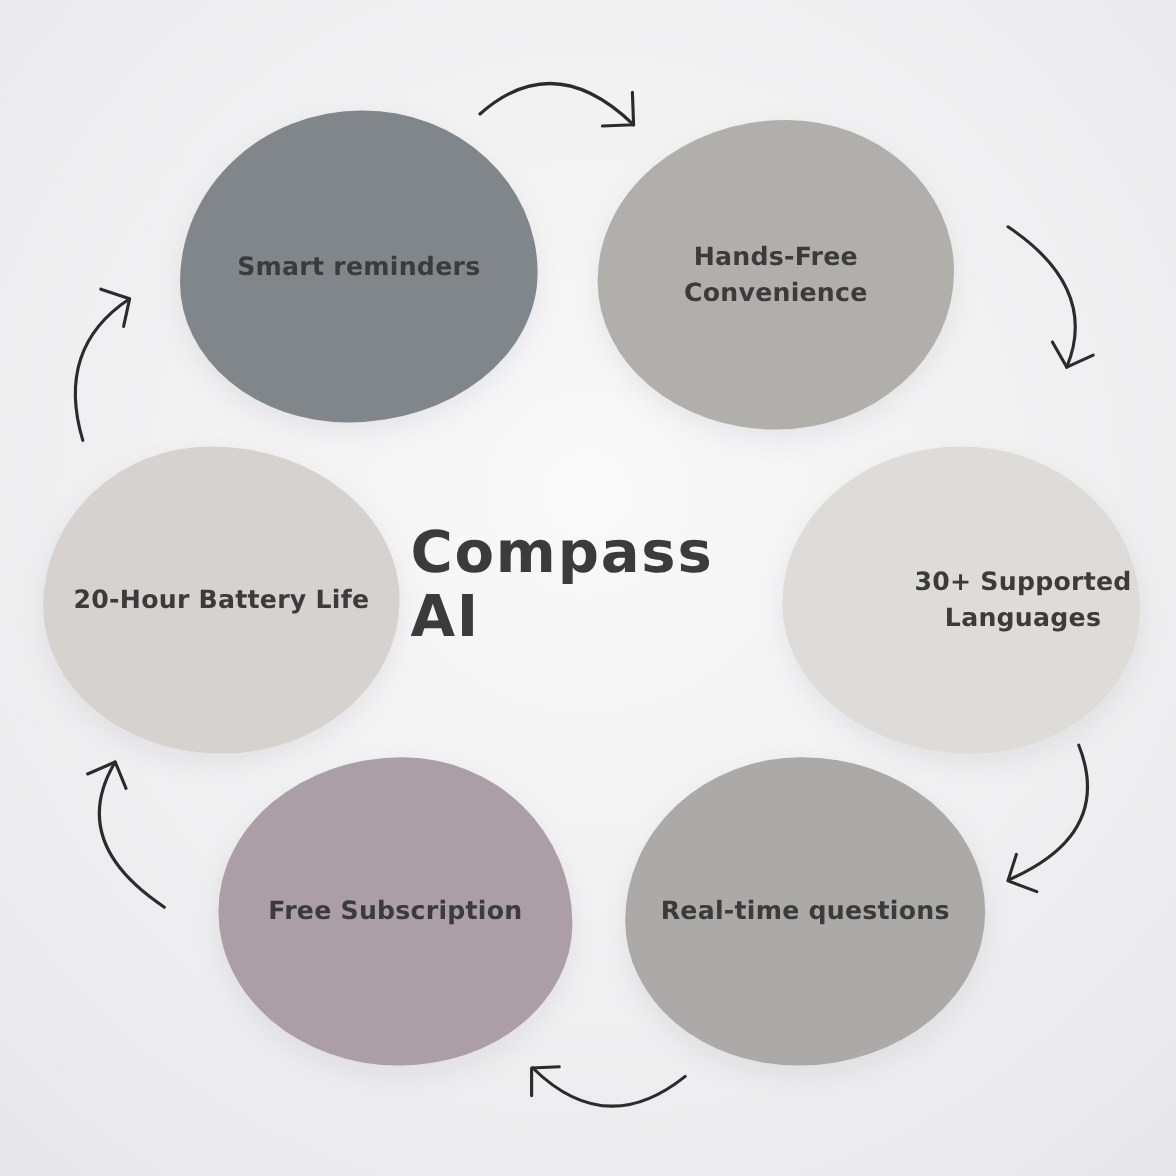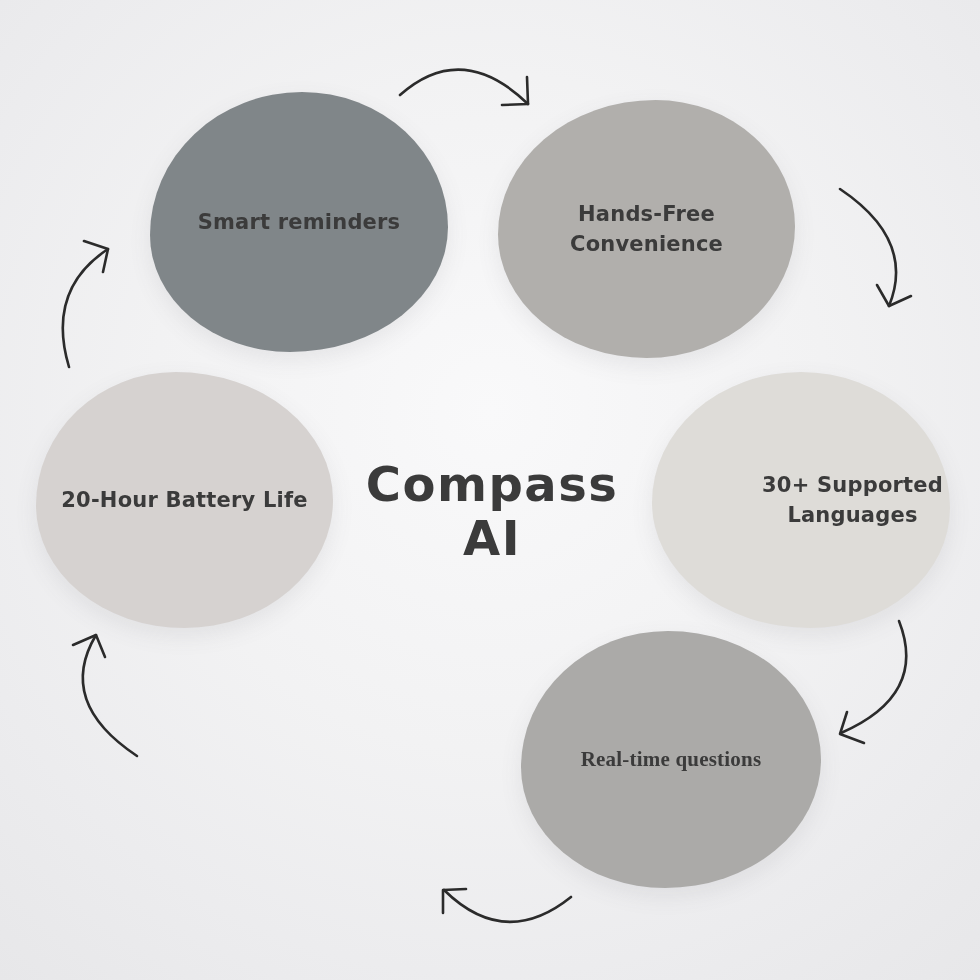--- a/index.html
+++ b/index.html
@@ -32,33 +32,31 @@
   .blob-r{left:652px;top:372px;width:298px;height:256px;
     border-radius:50% 50% 47% 53% / 51% 53% 47% 49%;justify-content:flex-end;}
   .blob-br{left:521px;top:631px;width:300px;height:257px;
     border-radius:49% 51% 52% 48% / 53% 50% 50% 47%;}
   .blob-bl{left:182px;top:631px;width:295px;height:257px;
     border-radius:52% 48% 49% 51% / 50% 54% 46% 50%;}
   .blob-l{left:36px;top:372px;width:297px;height:256px;
     border-radius:47% 53% 50% 50% / 52% 50% 50% 48%;}
   .blob-tr .label{max-width:180px;}
   .blob-r  .label{max-width:195px;}
-  .blob-br .label{max-width:262px;font-family:Liberation Serif, serif;}
+  .blob-br .label{max-width:262px;}
   .blob-l  .label{max-width:272px;}
   .center-title{
     position:absolute;left:492px;top:488px;
     transform:translate(-50%,-50%);
     width:300px;
-    text-align:center;
     font-weight:700;
     font-size:48px;
     line-height:1.12;
     letter-spacing:1.5px;
     color:var(--text-color,#3b3b3b);
-    margin-top:24px;
   }
   .arrows{position:absolute;left:0;top:0;width:980px;height:980px;pointer-events:none;}
   .arrows path{
     fill:none;
     stroke:var(--arrow-color,#2b2b2b);
     stroke-width:2.6;
     stroke-linecap:round;
     stroke-linejoin:round;
   }
 </style>
@@ -103,20 +101,23 @@
   </div>
 
   <div class="blob blob-r" style="background: rgb(222, 220, 216);">
     <div class="label">30+ Supported Languages</div>
   </div>
 
   <div class="blob blob-br" style="background: rgb(171, 170, 168);">
     <div class="label">Real-time questions</div>
   </div>
 
+  <div class="blob blob-bl" style="background: rgb(172, 158, 167);">
+    <div class="label">Free Subscription</div>
+  </div>
 
   <div class="blob blob-l" style="background: rgb(214, 210, 208);">
     <div class="label">20-Hour Battery Life</div>
   </div>
 
   <div class="center-title">Compass AI</div>
 
 </div>
 
 </body></html>

